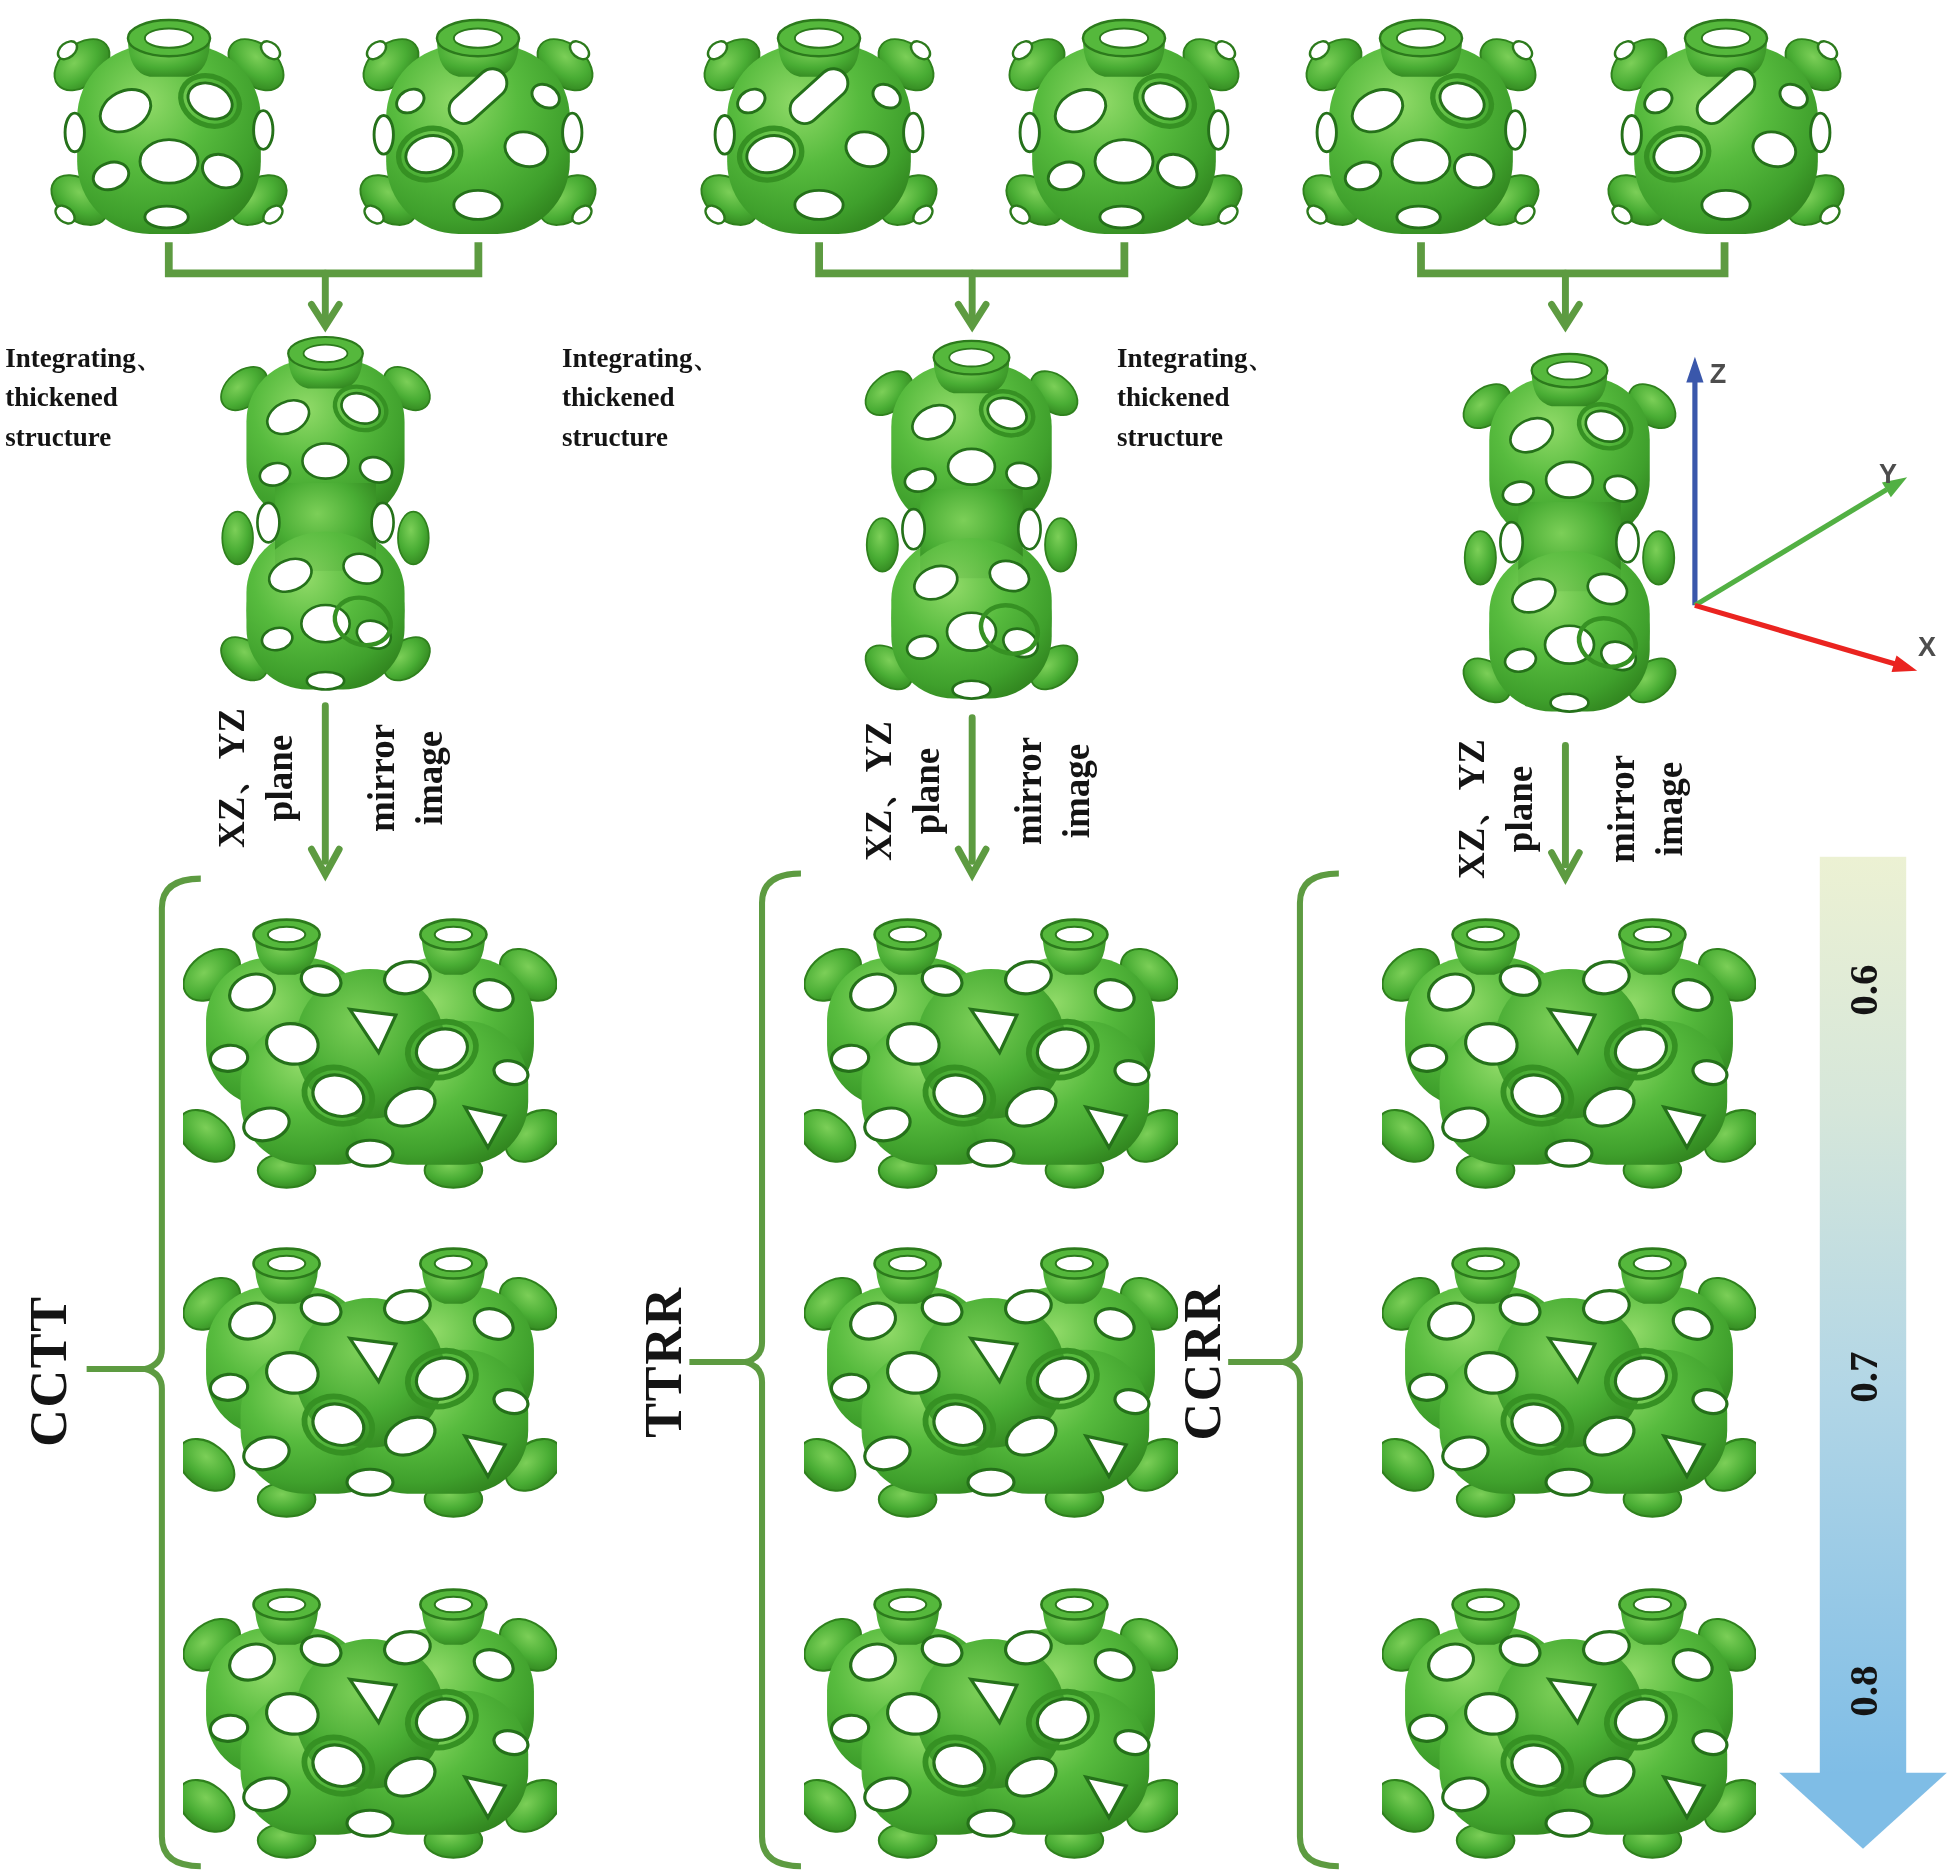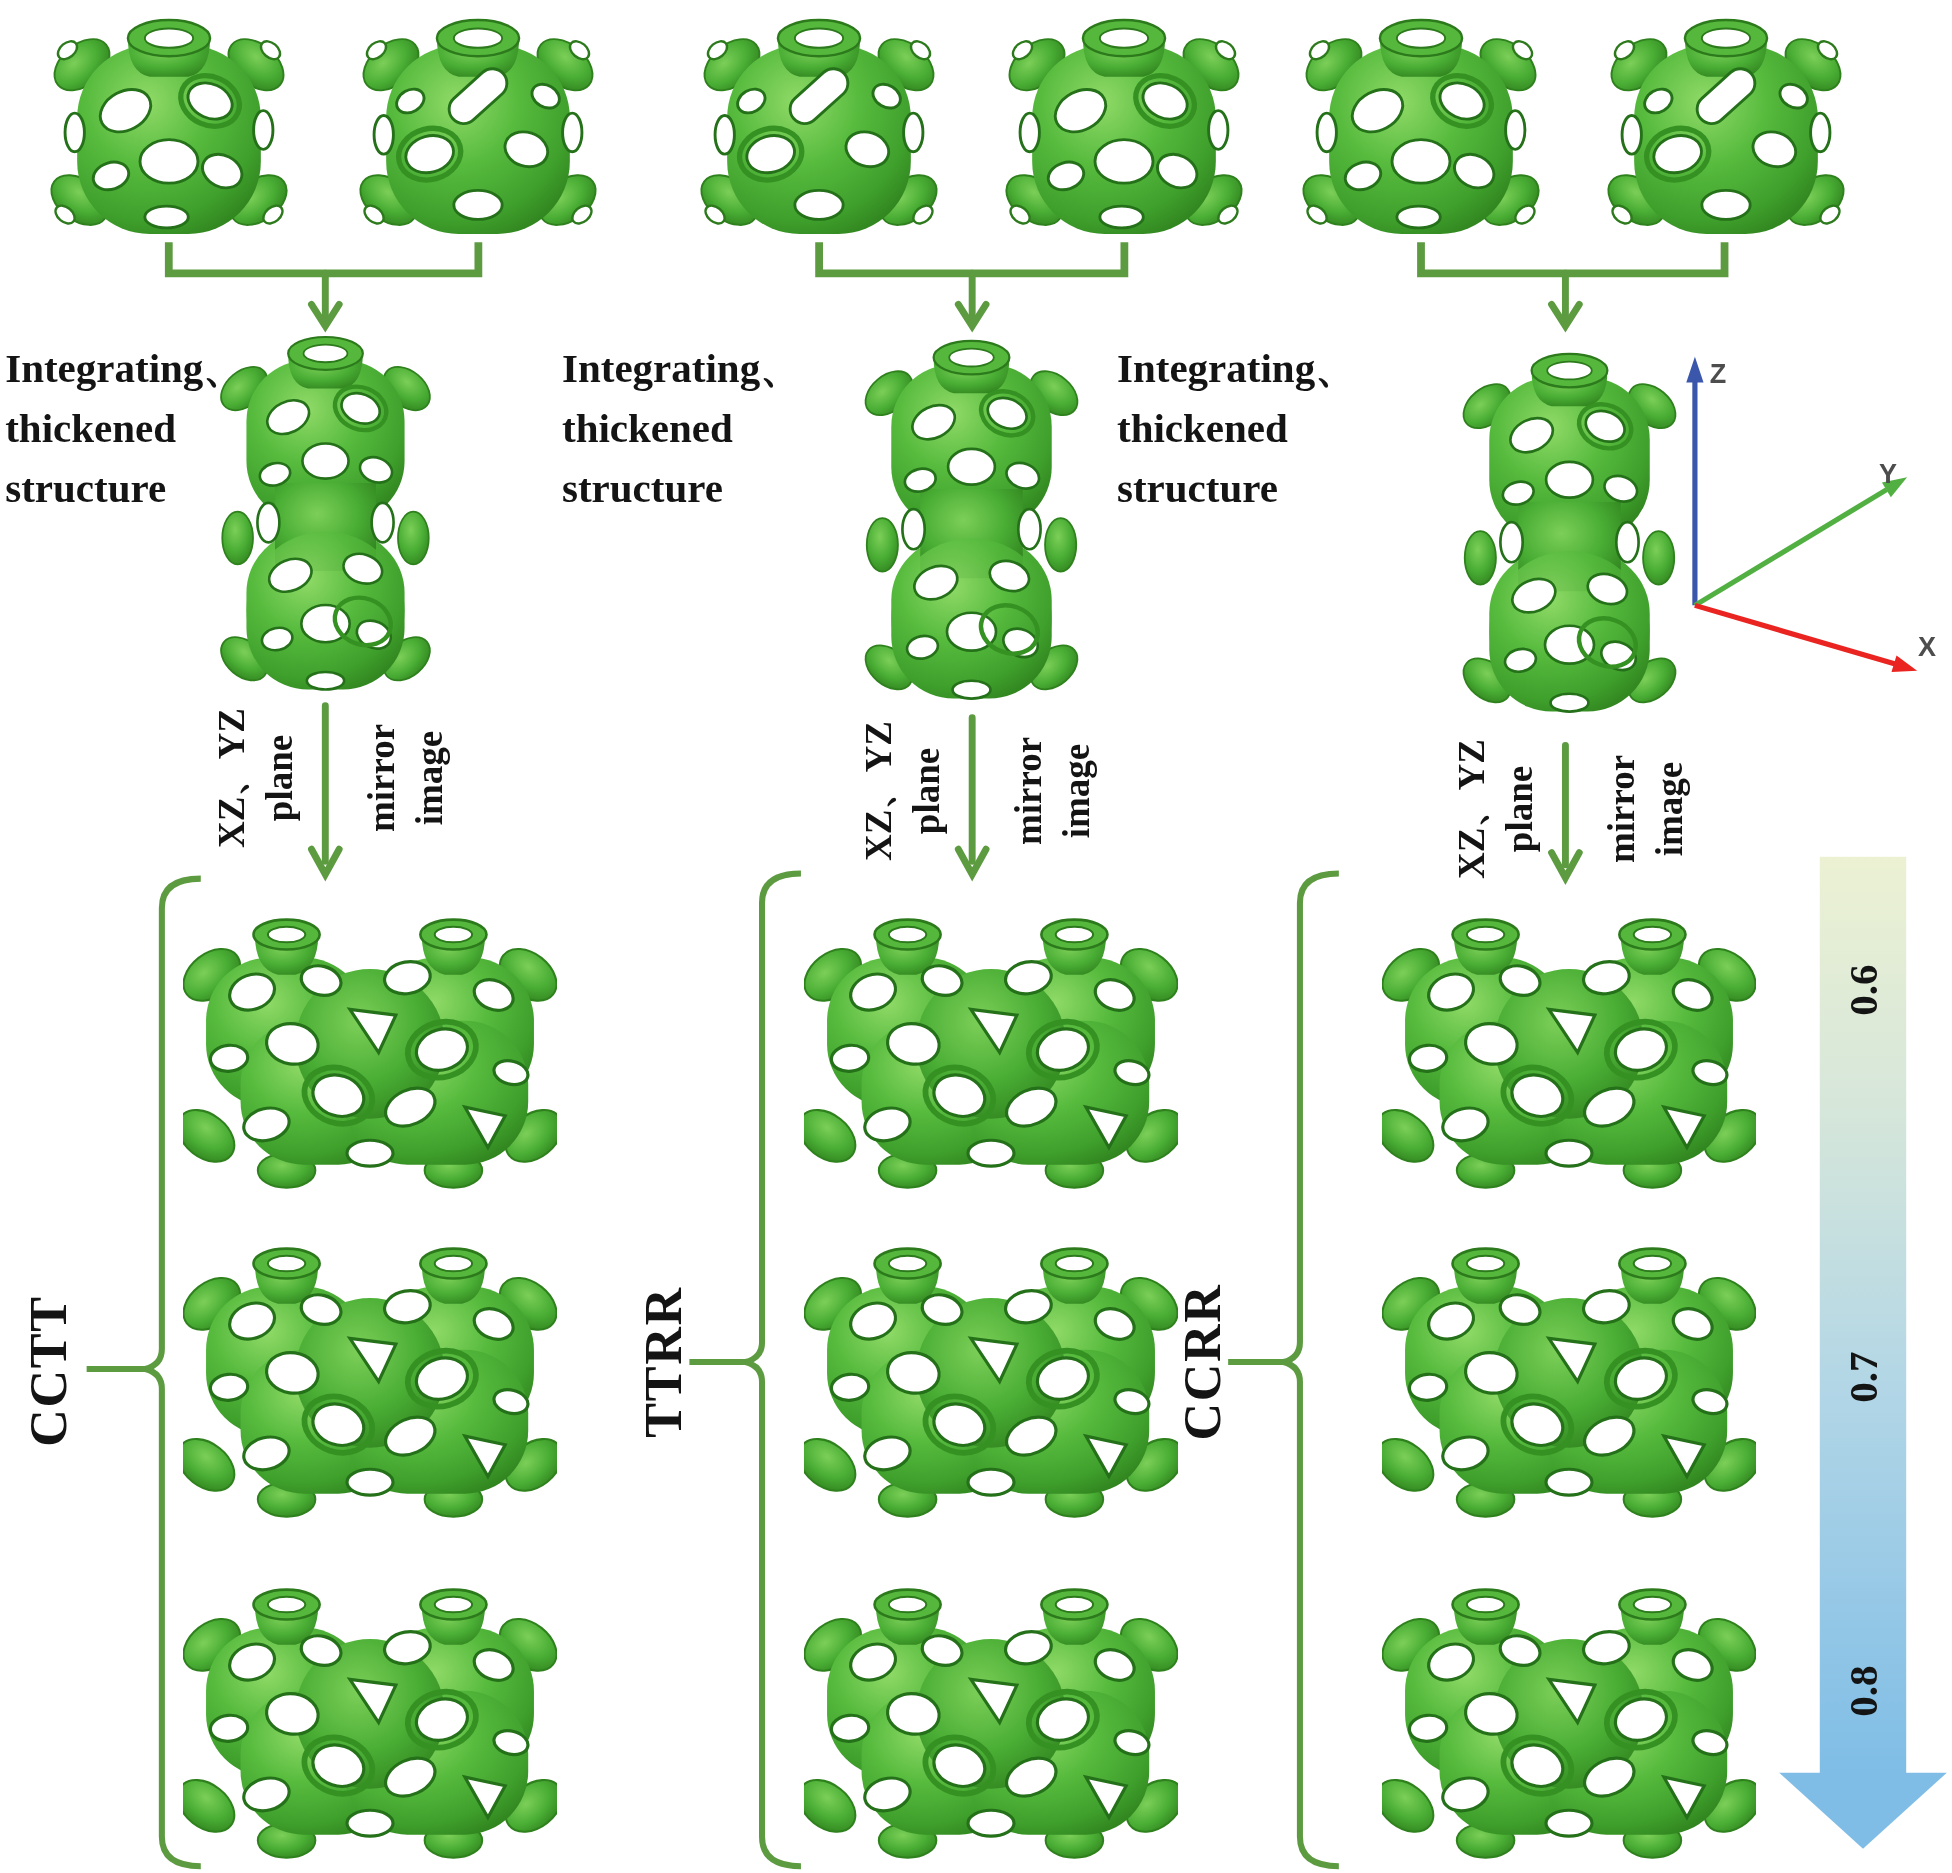--- a/index.html
+++ b/index.html
@@ -1,20 +1,20 @@
 <!DOCTYPE html>
 <html style="font-size:14px"><head>
 <meta charset="utf-8">
 <style>
   html,body{margin:0;padding:0;background:#ffffff;}
   body{position:relative;width:1953px;height:1874px;overflow:hidden;
        font-family:"Liberation Serif",serif;color:#141414;}
   .abs{position:absolute;}
   svg.struct{position:absolute;overflow:visible;}
-  .integrate{position:absolute;font-weight:bold;font-size:41px;line-height:1.46;
+  .integrate{position:absolute;font-weight:bold;font-size:27px;line-height:1.46;
              color:#141414;white-space:nowrap;}
   .rot{position:absolute;transform:translate(-50%,-50%) rotate(-90deg);
        transform-origin:center center;white-space:nowrap;}
   .mirror-label{font-weight:bold;font-size:37px;line-height:1.3;text-align:center;color:#141414;}
   .brace-name{font-weight:bold;font-size:52px;letter-spacing:1.7px;color:#141414;}
   .density-label{font-weight:bold;font-size:41px;color:#141414;}
   .axis-label{position:absolute;font-family:"Liberation Sans",sans-serif;
               font-size:27px;font-weight:600;color:#4d4d4d;
               transform:translate(-50%,-50%);}
   .overlay{position:absolute;left:0;top:0;pointer-events:none;}

